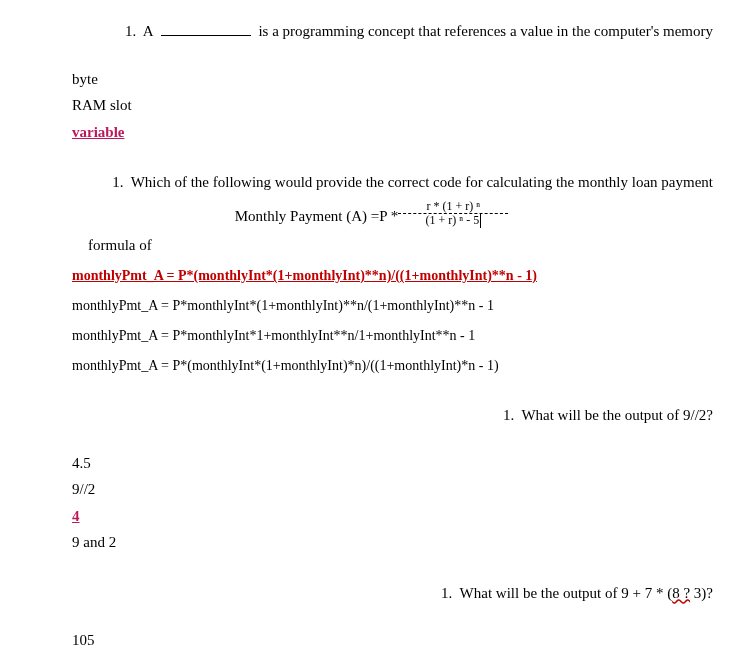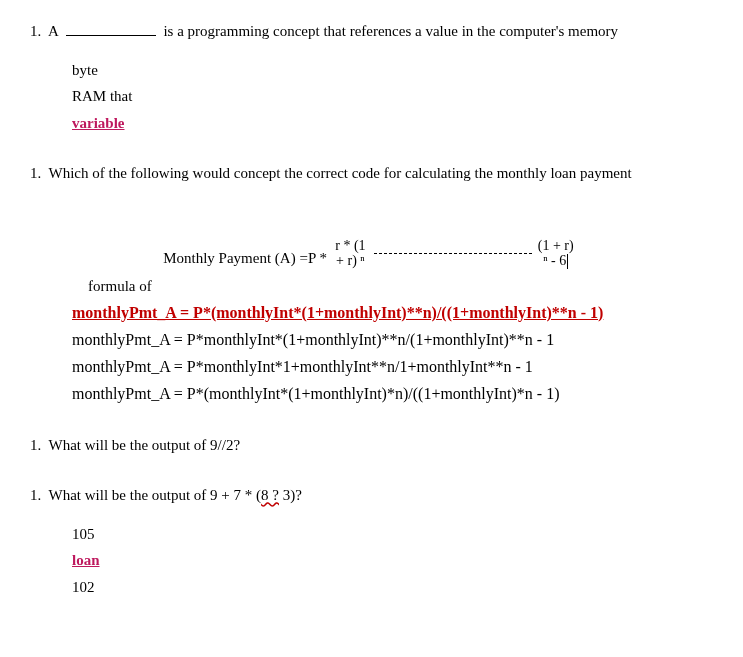--- a/index.html
+++ b/index.html
@@ -7,22 +7,22 @@
     font-size: 15px;
     color: #000;
     background: #fff;
     margin: 0;
     padding: 20px 30px;
     width: 743px;
     box-sizing: border-box;
     line-height: 1.5;
   }
   .q-block { margin-bottom: 28px; }
-  .q-stem { margin-left: 0; }
-  .opts { margin-left: 42px; margin-top: 16px; }
+  .q-stem { margin-left: 0; text-align: right; }
+  .opts { margin-left: 42px; margin-top: 25px; }
   .opt { margin: 4px 0; }
   .answer {
     color: #be185d;
     font-weight: bold;
     text-decoration: underline;
   }
   .blank {
     display: inline-block;
     border-bottom: 1px solid #000;
     width: 90px;
@@ -31,35 +31,34 @@
     height: 0.9em;
   }
   .formula-wrap {
     text-align: center;
     margin: 6px 0 6px 0;
     font-family: "Times New Roman", serif;
   }
   .formula-inline { display: inline-flex; align-items: flex-end; }
   .frac {
     display: inline-flex;
-    flex-direction: row;
+    flex-direction: column;
     align-items: center;
-    font-size: 14px;
+    font-size: 12px;
     line-height: 1.1;
     vertical-align: middle;
-    margin-top: 47px;
   }
   .frac .num { padding: 0 4px; }
   .frac .bar { border-top: 1px dashed #000; width: 100%; min-width: 110px; }
   .frac .den { padding: 0 4px; }
   .sub-label { margin-left: 58px; margin-top: 2px; }
   .code-opt {
     margin-left: 42px;
-    margin-top: 3px;
-    font-size: 16px;
+    margin-top: 9px;
+    font-size: 14px;
   }
   .code-opt.answer { color: #c00000; }
   .u { text-decoration: underline; }
   .wavy { text-decoration: underline wavy #c00000; text-decoration-skip-ink: none;}
   .cursor {
     display: inline-block;
     border-left: 1.5px solid #000;
     height: 1.1em;
     vertical-align: middle;
     margin-left: 1px;
@@ -70,54 +69,60 @@
 
 <div class="q-block">
   <div class="q-stem">
     <span>1.</span>&nbsp;
     <span>A</span>
     <span class="blank"></span>
     <span>is a programming concept that references a value in the computer's memory</span>
   </div>
   <div class="opts">
     <div class="opt">byte</div>
-    <div class="opt">RAM that</div>
+    <div class="opt">RAM slot</div>
     <div class="opt answer">variable</div>
   </div>
 </div>
 
 <div class="q-block">
   <div class="q-stem">
     <span>1.</span>&nbsp;
-    <span>Which of the following would concept the correct code for calculating the monthly loan payment</span>
+    <span>Which of the following would provide the correct code for calculating the monthly loan payment</span>
   </div>
   <div class="formula-wrap">
     <span class="formula-inline">
       <span>Monthly Payment (A) =</span>
       <span>P  *</span>
       <span class="frac">
         <span class="num">r * (1 + r) ⁿ</span>
         <span class="bar"></span>
         <span class="den">
-          <span>(1 + r) ⁿ - 6</span><span class="cursor"></span>
+          <span>(1 + r) ⁿ - 5</span><span class="cursor"></span>
         </span>
       </span>
     </span>
   </div>
   <div class="sub-label">formula of</div>
   <div class="code-opt answer u">monthlyPmt_A = P*(monthlyInt*(1+monthlyInt)**n)/((1+monthlyInt)**n - 1)</div>
   <div class="code-opt">monthlyPmt_A = P*monthlyInt*(1+monthlyInt)**n/(1+monthlyInt)**n - 1</div>
   <div class="code-opt">monthlyPmt_A = P*monthlyInt*1+monthlyInt**n/1+monthlyInt**n - 1</div>
   <div class="code-opt">monthlyPmt_A = P*(monthlyInt*(1+monthlyInt)*n)/((1+monthlyInt)*n - 1)</div>
 </div>
 
 <div class="q-block">
   <div class="q-stem">
     <span>1.</span>&nbsp;
     <span>What will be the output of 9//2?</span>
+  </div>
+  <div class="opts">
+    <div class="opt">4.5</div>
+    <div class="opt">9//2</div>
+    <div class="opt answer">4</div>
+    <div class="opt">9 and 2</div>
   </div>
 </div>
 
 <div class="q-block">
   <div class="q-stem">
     <span>1.</span>&nbsp;
     <span>What will be the output of 9 + 7 * (</span><span class="wavy">8 ?</span><span> 3)?</span>
   </div>
   <div class="opts">
     <div class="opt">105</div>

